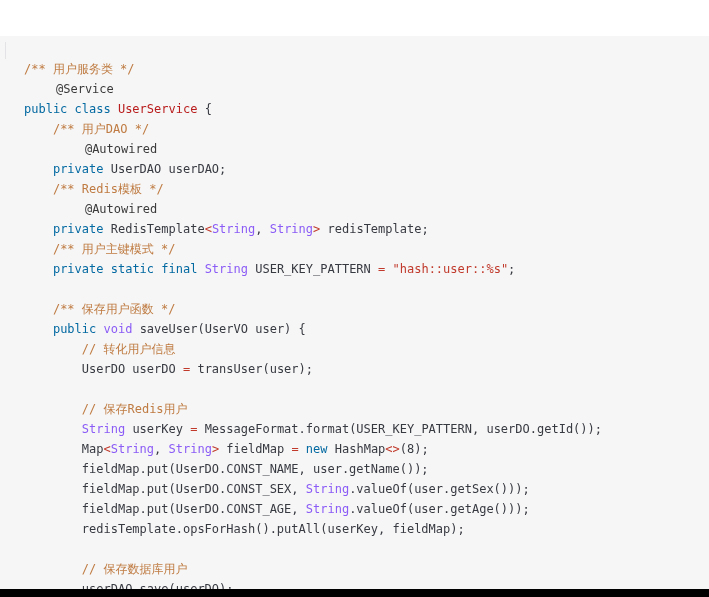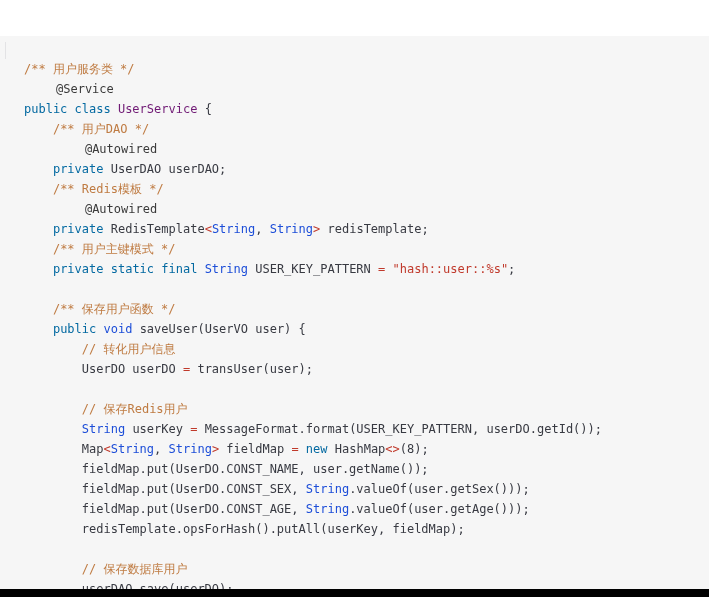--- a/index.html
+++ b/index.html
@@ -38,22 +38,22 @@
     white-space: pre;
     padding-left: 24px;
     letter-spacing: 0px;
   }
   .ln {
     height: 20px;
     white-space: pre;
   }
   .cmt  { color: #bf7b42; }
   .kw   { color: #0369a1; }
-  .typ  { color: #1d4ed8; }
-  .cls  { color: #701a75; text-align: right; }
+  .typ  { color: #8b5cf6; }
+  .cls  { color: #b91c1c; text-align: right; }
   .str  { color: #c0392b; }
   .op   { color: #c0392b; }
   .pln  { color: #383a42; }
   .ann  { color: #3a3a3a; padding-left: 32px; }
   #bottom-bar {
     position: absolute;
     left: 0;
     top: 589px;
     width: 709px;
     height: 8px;

